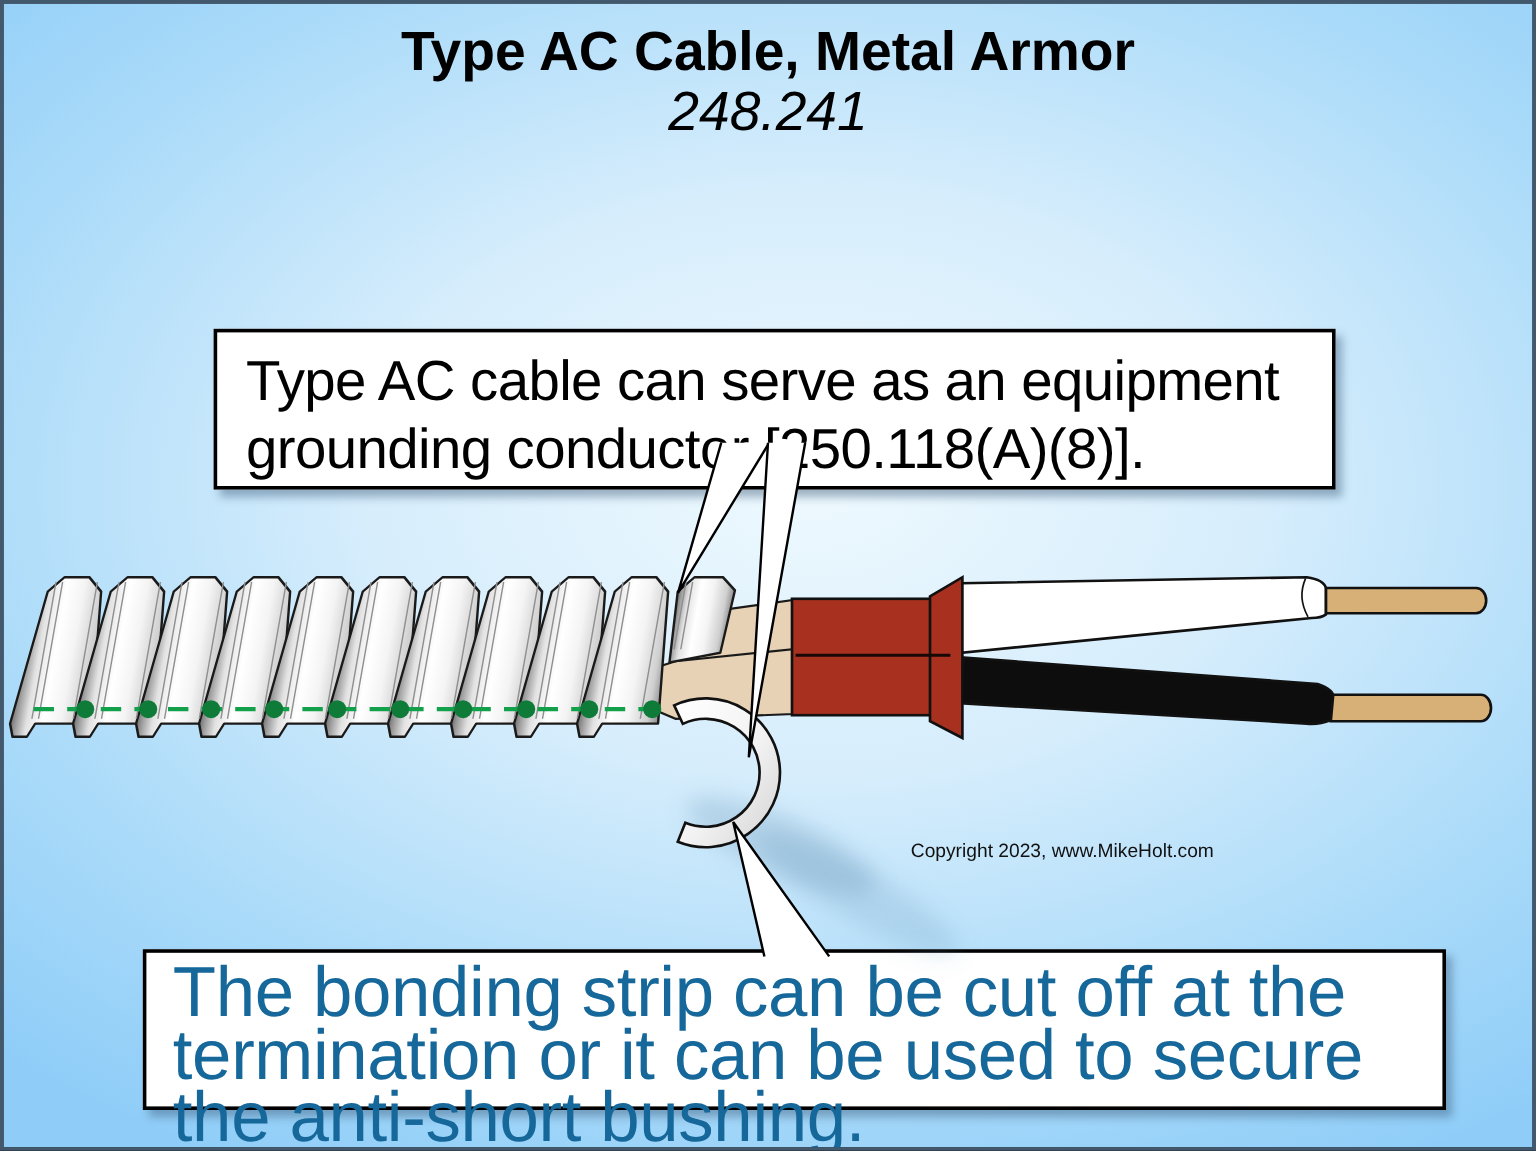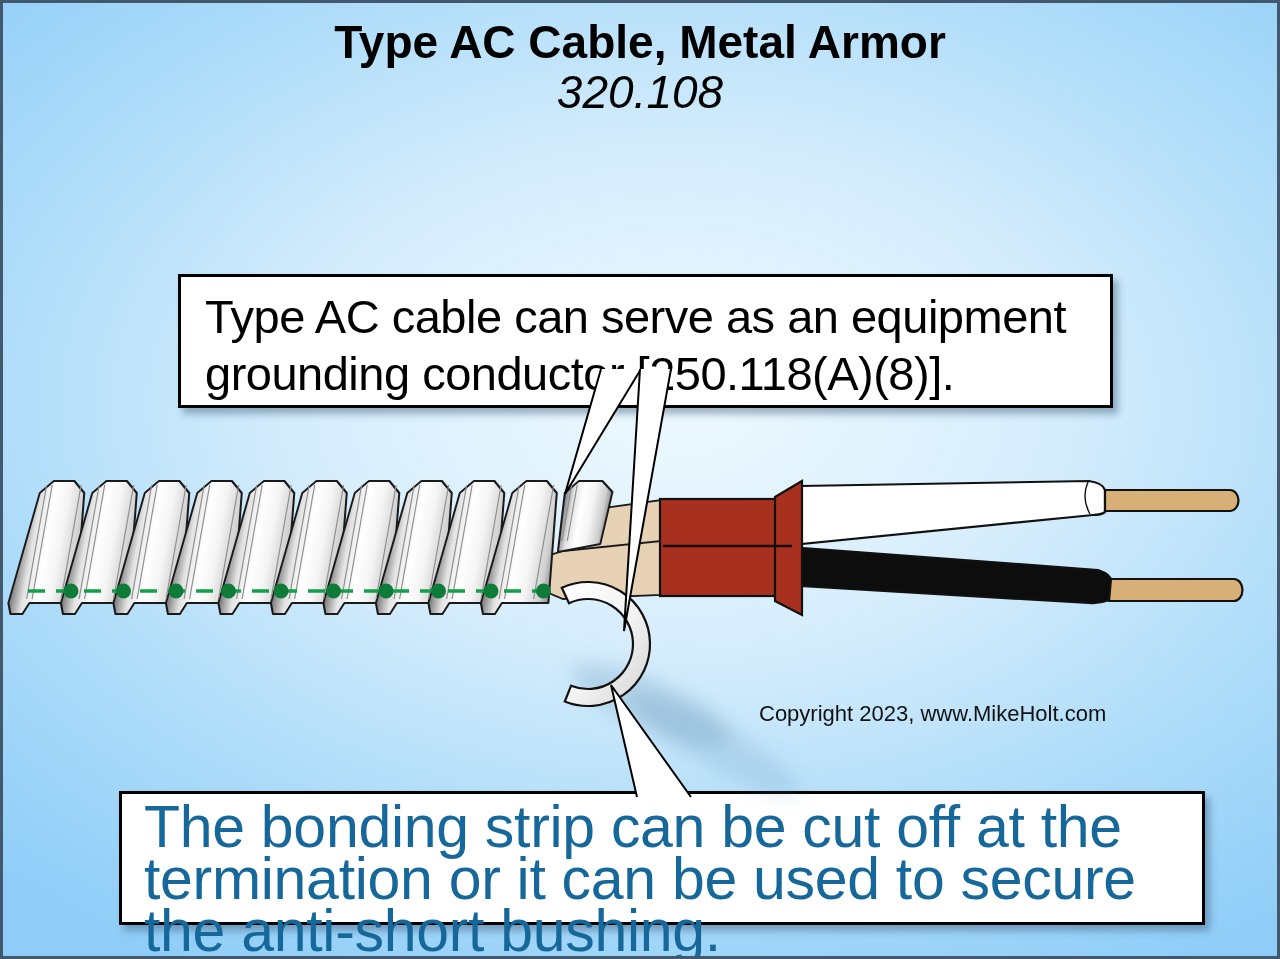--- a/index.html
+++ b/index.html
@@ -13,31 +13,31 @@
   .title-line{font-size:46px;line-height:50px;font-weight:700;}
   .title-section{font-size:46px;line-height:50px;font-style:italic;}
   .callout{
     position:absolute;box-sizing:border-box;background:#ffffff;border:3px solid #000;
     z-index:2;color:#000;box-shadow:5px 6px 7px rgba(60,92,122,0.45);
   }
   .callout-top{left:175px;top:238px;width:935px;height:134px;padding:11px 0 0 24px;
     font-size:47px;line-height:57px;letter-spacing:-0.5px;margin-top:33px;}
   .callout-bottom{left:116px;top:788px;width:1086px;height:134px;padding:7px 0 0 22px;
     font-size:59px;line-height:52px;letter-spacing:-0.3px;color:#16689B;}
-  .copyright{position:absolute;left:756px;top:698px;font-size:22px;color:#111;z-index:1;}
+  .copyright{position:absolute;left:756px;top:698px;font-size:16px;color:#111;z-index:1;}
   svg.diagram{position:absolute;left:0;top:0;z-index:5;pointer-events:none;}
 </style>
 </head>
 <body>
 
 <div class="canvas">
 
   <div class="title-block">
     <div class="title-line">Type AC Cable, Metal Armor</div>
-    <div class="title-section">320.108</div>
+    <div class="title-section">248.241</div>
   </div>
 
   <div class="callout callout-top">
     <span>Type AC cable can serve as an equipment grounding conductor [250.118(A)(8)].</span>
   </div>
 
   <div class="callout callout-bottom">
     <span>The bonding strip can be cut off at the termination or it can be used to secure the anti-short bushing.</span>
   </div>
 

